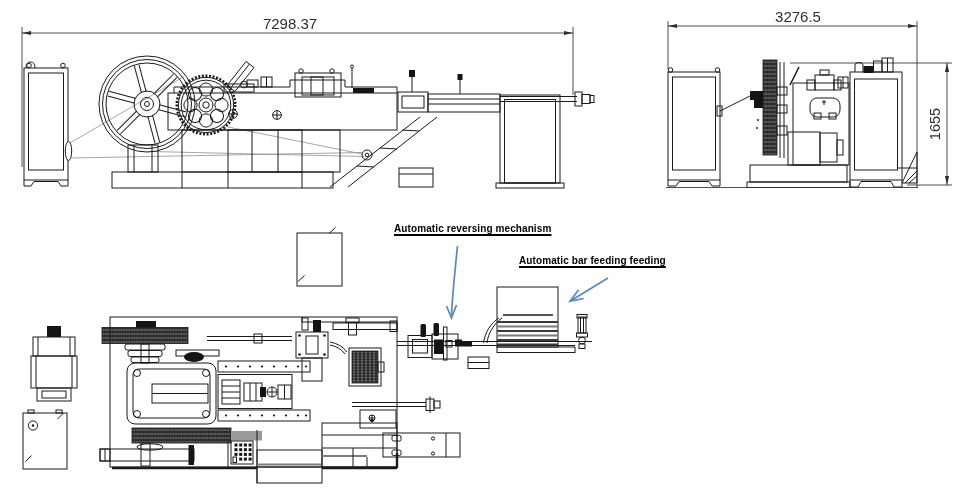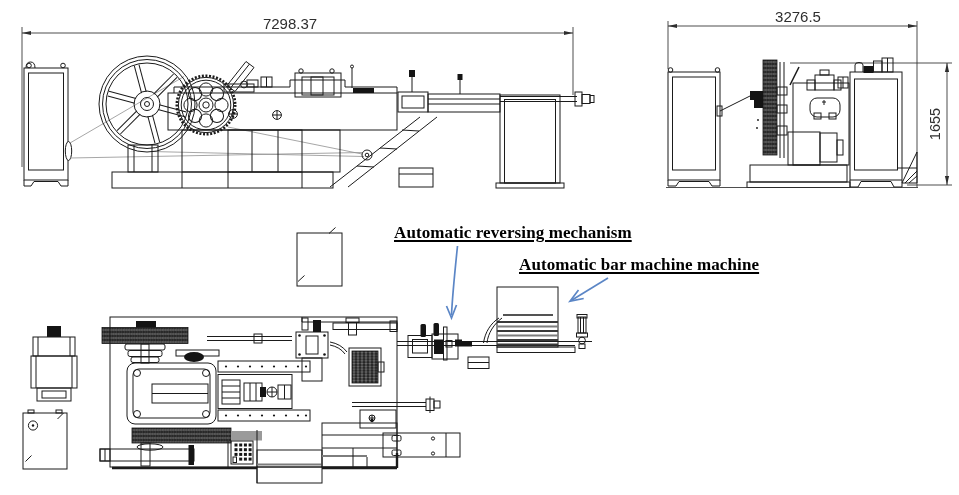--- a/index.html
+++ b/index.html
@@ -17,23 +17,23 @@
   #drawing .gray{stroke:#8f8f8f;stroke-width:.8;}
   #drawing .gline{stroke:#7d7d7d;stroke-width:2;}
   #drawing .dline{stroke:#3a3a3a;stroke-width:2;}
   #drawing .thk{stroke-width:2.4;}
   #drawing .w16{stroke-width:1.6;}
   #drawing .white{fill:#fff;}
   #drawing .blue{stroke:var(--arrow,#5b86c6);stroke-width:1.7;fill:none;}
   #drawing text{stroke:none;fill:var(--dim,#2e2e2e);font-family:"Liberation Sans",sans-serif;
       font-size:15px;}
   #drawing text.vdim{font-size:14.5px;}
-  .ann{position:absolute;font-weight:700;font-size:17px;color:var(--anntext,#000);
+  .ann{position:absolute;font-weight:700;font-size:10px;color:var(--anntext,#000);
       text-decoration:underline;text-decoration-thickness:2px;text-underline-offset:2px;
-      white-space:nowrap;letter-spacing:.1px;font-family:Liberation Serif, serif;}
+      white-space:nowrap;letter-spacing:.1px;}
   #annotation-reversing{left:394px;top:223px;}
   #annotation-bar-feeder{left:519px;top:255px;}
 </style>
 </head>
 <body style="background: rgb(255, 255, 255);">
 
 <svg id="drawing" width="959" height="495" viewBox="0 0 959 495">
   <defs>
     <pattern id="pv" width="2.6" height="4" patternUnits="userSpaceOnUse">
       <rect width="2.6" height="4" fill="#ffffff"></rect>
@@ -533,13 +533,13 @@
 
   <g>
     <path class="blue" d="M457.5,246 C455,270 452.5,294 451.5,315"></path>
     <polyline class="blue" points="446.5,306 451.5,318 456.5,305"></polyline>
     <path class="blue" d="M608,278 L572,300"></path>
     <polyline class="blue" points="578.5,289.9 570,301.2 583.7,298.5"></polyline>
   </g>
 </svg>
 
 <div class="ann" id="annotation-reversing">Automatic reversing mechanism</div>
-<div class="ann" id="annotation-bar-feeder">Automatic bar machine machine</div>
+<div class="ann" id="annotation-bar-feeder">Automatic bar feeding feeding</div>
 
 </body></html>

